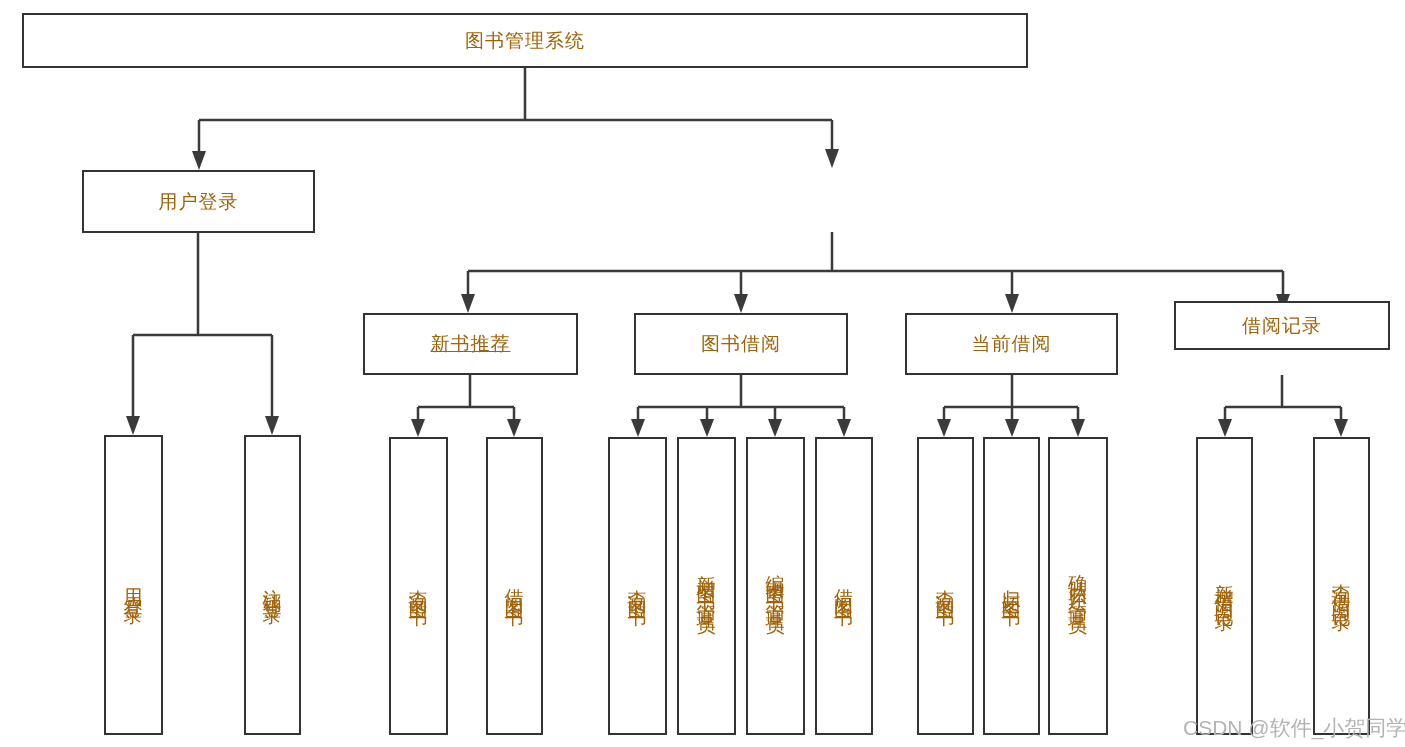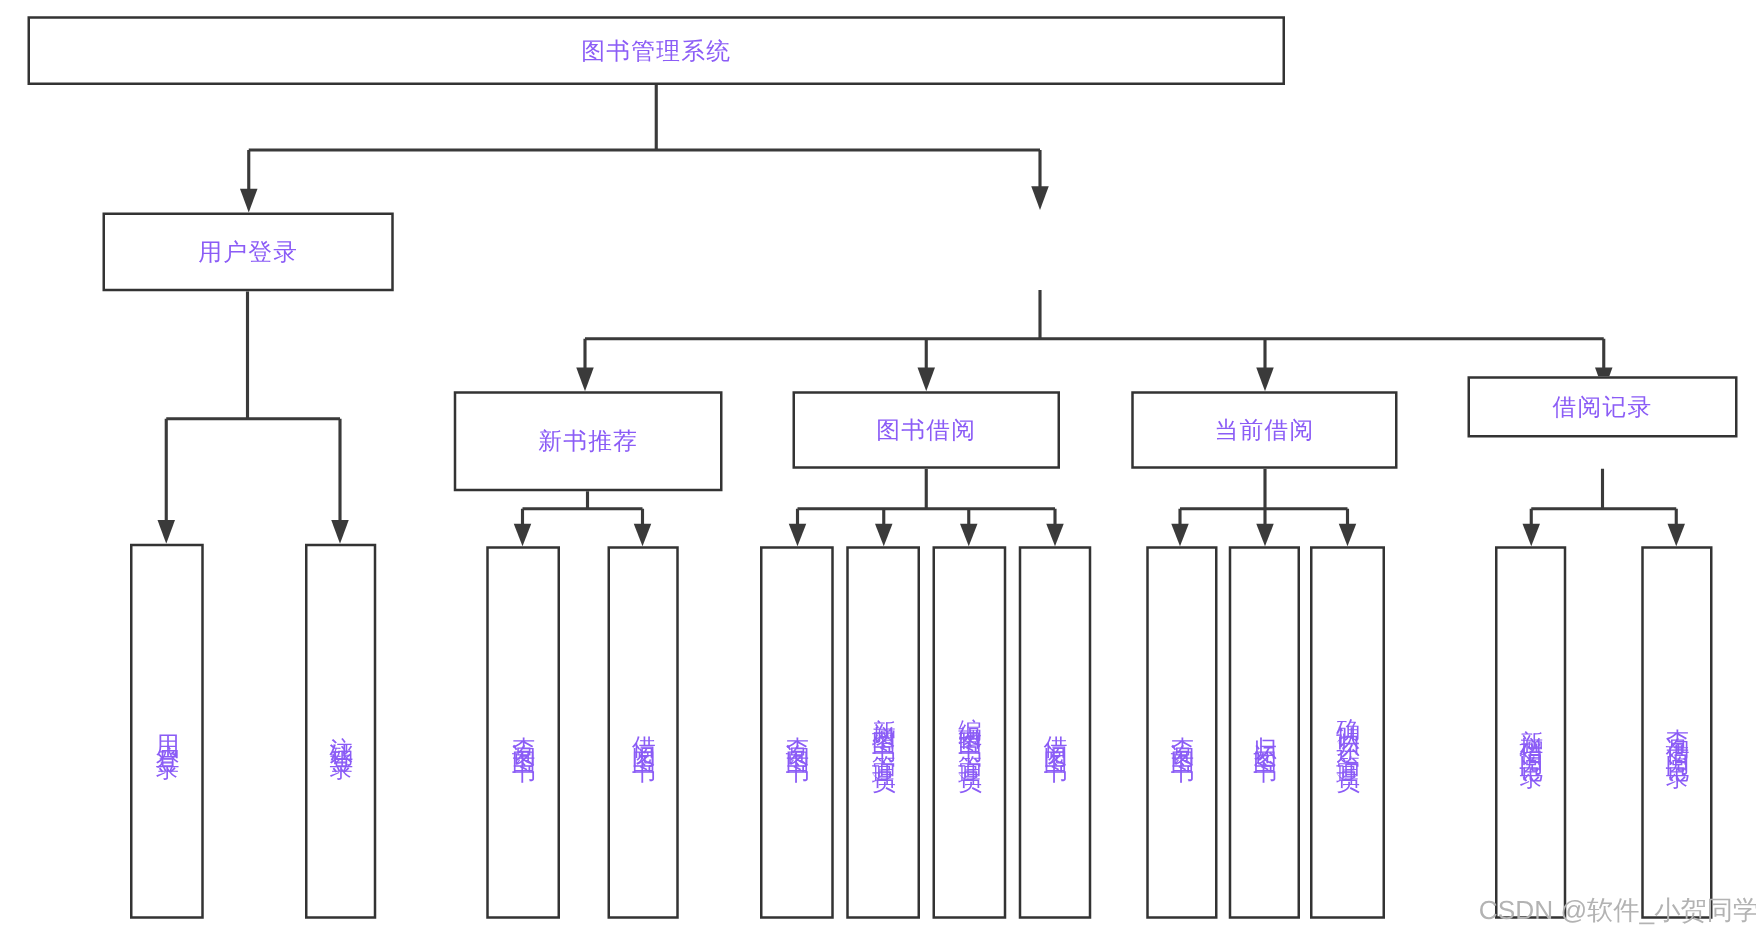--- a/index.html
+++ b/index.html
@@ -23,21 +23,21 @@
   }
   .connectors path.arrow {
     fill: #3a3a3a;
     stroke: none;
   }
   .node {
     position: absolute;
     box-sizing: border-box;
     background: #ffffff;
     border: 2.5px solid #333333;
-    color: #8b5cf6;
+    color: #a16207;
     display: flex;
     align-items: center;
     justify-content: center;
   }
   .hbox {
     font-size: 19px;
     letter-spacing: 1px;
   }
   .vbox {
     writing-mode: vertical-rl;
@@ -100,21 +100,21 @@
       <path class="line" d="M1282 375 V407 M1225 407 H1341 M1225 407 V420 M1341 407 V420"></path>
       <path class="arrow" d="M1218 419 h14 L1225 437 Z"></path>
       <path class="arrow" d="M1334 419 h14 L1341 437 Z"></path>
     </g>
   </svg>
 
   <div class="node hbox" style="left:22px; top:13px; width:1006px; height:55px;">图书管理系统</div>
 
   <div class="node hbox" style="left:82px; top:170px; width:233px; height:63px;">用户登录</div>
 
-  <div class="node hbox" style="left:363px; top:313px; width:215px; height:80px;">新书推荐</div>
+  <div class="node hbox" style="left:363px; top:313px; width:215px; height:62px;text-decoration:underline;">新书推荐</div>
   <div class="node hbox" style="left:634px; top:313px; width:214px; height:62px;">图书借阅</div>
   <div class="node hbox" style="left:905px; top:313px; width:213px; height:62px;">当前借阅</div>
   <div class="node hbox" style="left:1174px; top:301px; width:216px; height:49px;">借阅记录</div>
 
   <div class="node vbox" style="left:104px; top:435px; width:59px; height:300px;">用户登录</div>
   <div class="node vbox" style="left:244px; top:435px; width:57px; height:300px;">注销登录</div>
 
   <div class="node vbox" style="left:389px; top:437px; width:59px; height:298px;">查询图书</div>
   <div class="node vbox" style="left:486px; top:437px; width:57px; height:298px;">借阅图书</div>
 

